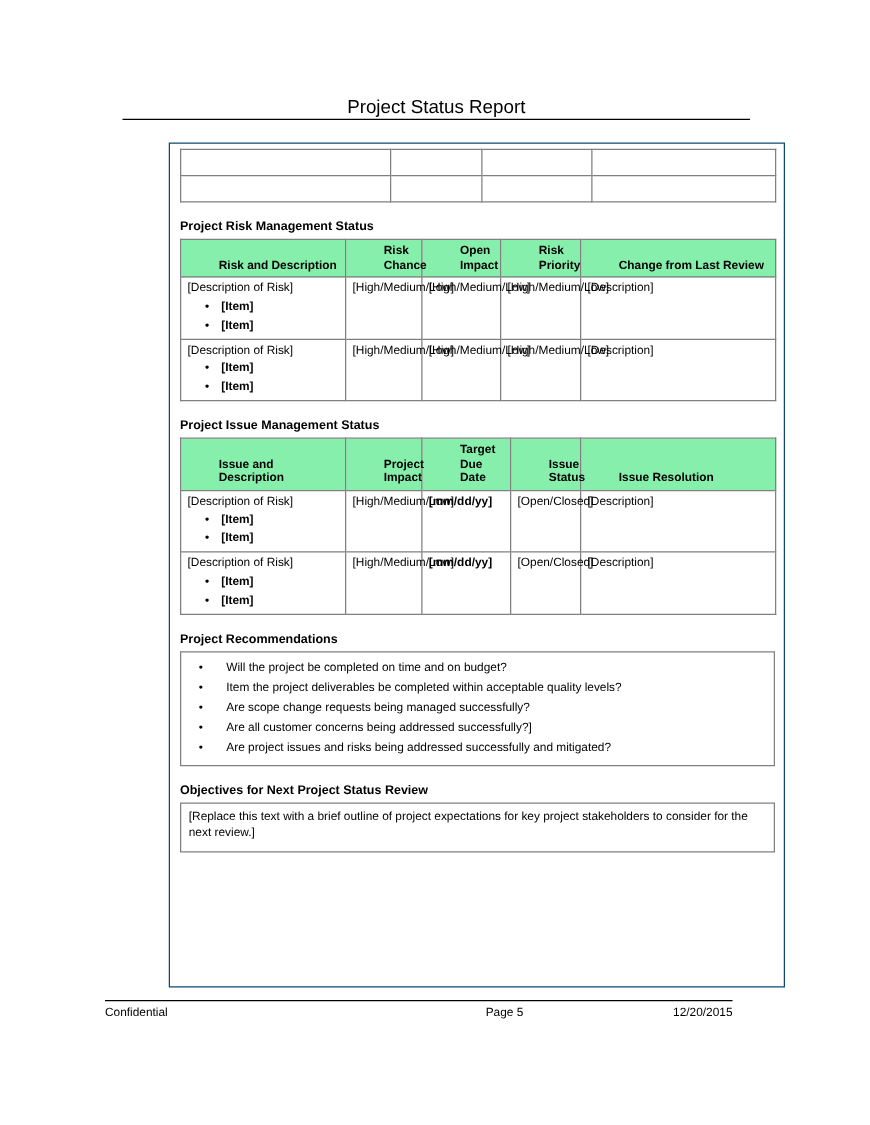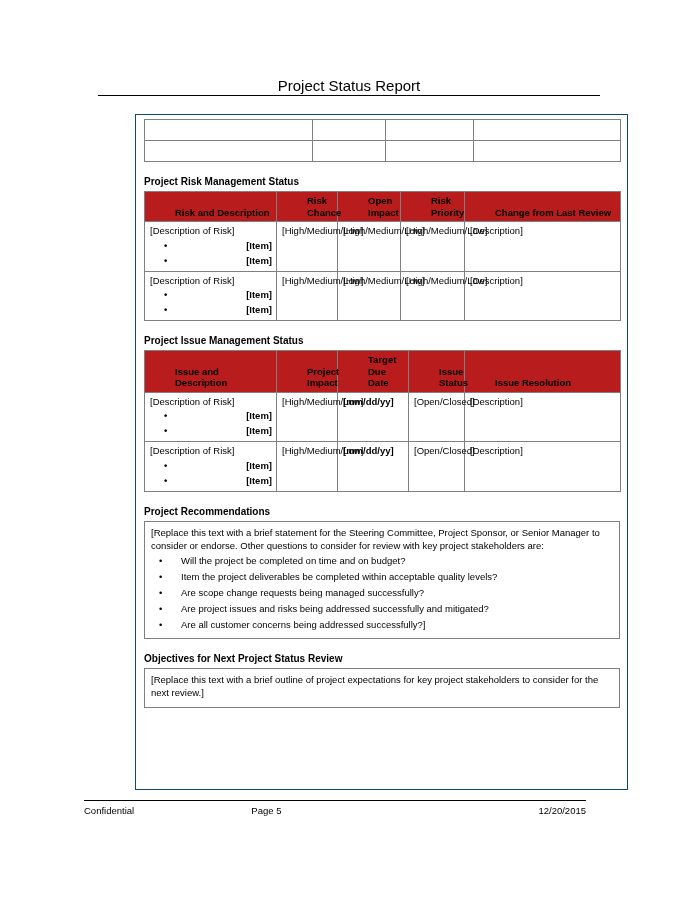--- a/index.html
+++ b/index.html
@@ -44,21 +44,21 @@
   .page-footer-rule {
     border-bottom: 1.4px solid #000;
     margin-bottom: 4px;
   }
   .page-footer-row {
     display: flex;
     font-size: 9.5px;
     line-height: 12px;
   }
   .pf-left   { flex: 1 1 0; text-align: left; }
-  .pf-center { flex: 1 1 0; text-align: left; }
+  .pf-center { flex: 1 1 0; text-align: right; }
   .pf-right  { flex: 1 1 0; text-align: right; }
 
   
   .content-frame {
     position: absolute;
     left: 135px;
     top: 114px;
     width: 493px;
     height: 676px;
     border: 1px solid #0c4a6e;
@@ -74,21 +74,21 @@
     font-size: 9.5px;
   }
   table.doc-table td,
   table.doc-table th {
     border: 1px solid #808080;
     vertical-align: top;
     padding: 3px 4px 3px 5px;
     box-sizing: border-box;
   }
   table.doc-table th {
-    background: #b91c1c;
+    background: #86efac;
     font-weight: bold;
     text-align: left;
     vertical-align: bottom;
     line-height: 11.5px;
     padding-bottom: 3px;
     padding-left: 30px;
   }
   .cell-text {
     line-height: 11.5px;
   }
@@ -98,21 +98,20 @@
   ul.cell-bullets {
     margin: 1px 0 0 0;
     padding: 0 0 0 14px;
     list-style: none;
   }
   ul.cell-bullets li {
     position: relative;
     font-weight: bold;
     line-height: 15px;
     padding-left: 13px;
-    text-align: right;
   }
   ul.cell-bullets li::before {
     content: "\2022";
     position: absolute;
     left: 0;
     top: 0;
     font-weight: bold;
   }
 
   
@@ -318,27 +317,26 @@
               <div class="cell-text">[Description]</div>
             </td>
         </tr>
       </tbody>
     </table>
   </div>
 
   <div class="section-block">
     <div class="section-title">Project Recommendations</div>
     <div class="text-box">
-      <p>[Replace this text with a brief statement for the Steering Committee, Project Sponsor, or Senior Manager to consider or endorse. Other questions to consider for review with key project stakeholders are:</p>
       <ul class="box-bullets">
         <li>Will the project be completed on time and on budget?</li>
         <li>Item the project deliverables be completed within acceptable quality levels?</li>
         <li>Are scope change requests being managed successfully?</li>
+        <li>Are all customer concerns being addressed successfully?]</li>
         <li>Are project issues and risks being addressed successfully and mitigated?</li>
-        <li>Are all customer concerns being addressed successfully?]</li>
       </ul>
     </div>
   </div>
 
   <div class="section-block">
     <div class="section-title">Objectives for Next Project Status Review</div>
     <div class="text-box" style="min-height:40px">
       <p>[Replace this text with a brief outline of project expectations for key project stakeholders to consider for the next review.]</p>
     </div>
   </div>

